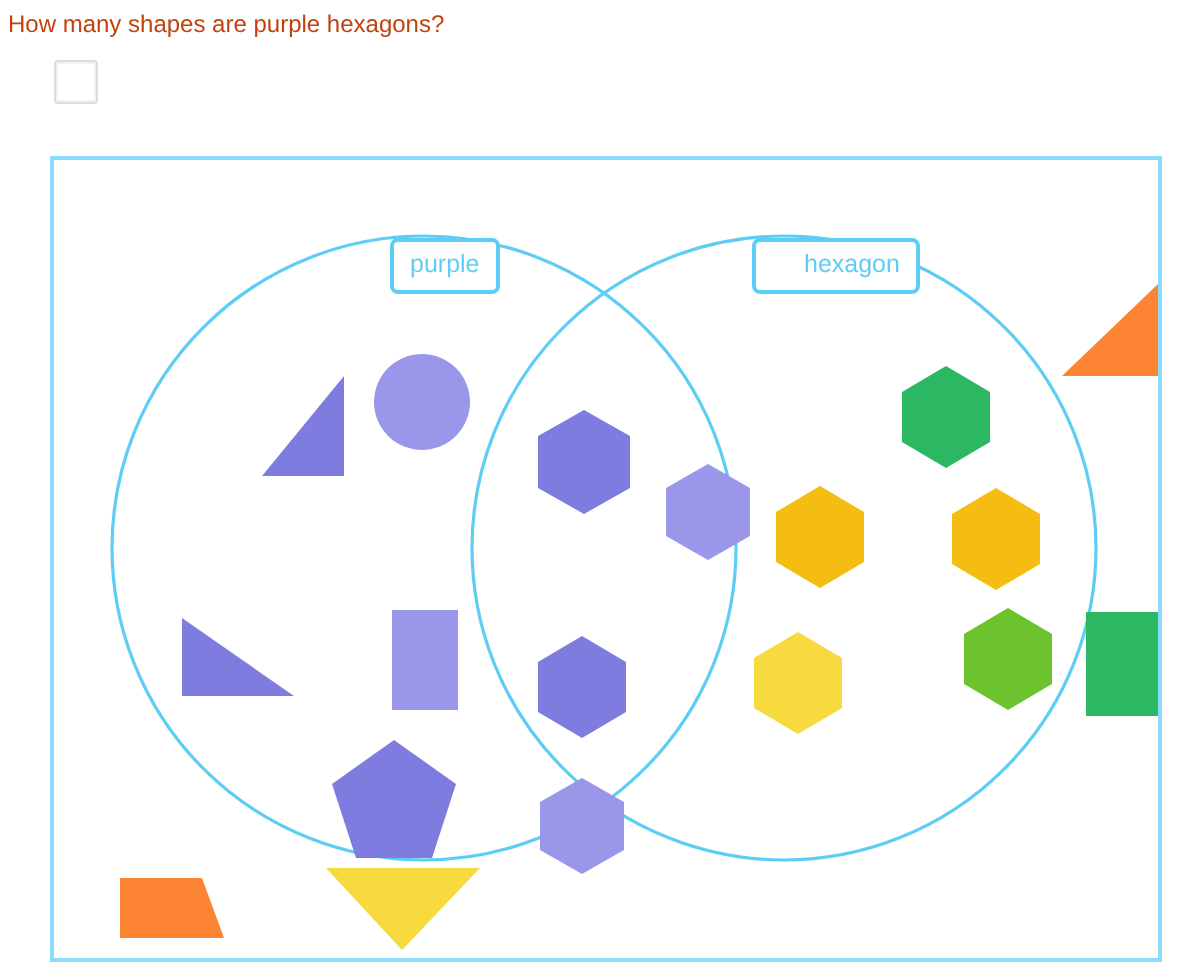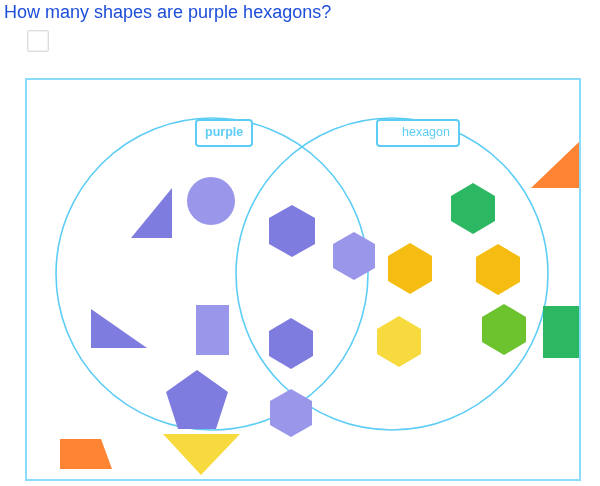--- a/index.html
+++ b/index.html
@@ -11,22 +11,22 @@
     width: 600px;
     height: 486px;
     font-family: "Liberation Sans", sans-serif;
     position: relative;
     overflow: hidden;
   }
   #question-text {
     position: absolute;
     left: 4px;
     top: 3px;
-    font-size: 18px;
-    color: #1d4ed8;
+    font-size: 12px;
+    color: #c2410c;
     line-height: 18px;
     white-space: nowrap;
     text-align: right;
   }
   #answer-input {
     position: absolute;
     left: 27px;
     top: 30px;
     width: 22px;
     height: 22px;
@@ -65,21 +65,21 @@
     border-radius: 4px;
     background: #ffffff;
     color: #5ecdf5;
     font-size: 12.5px;
     line-height: 1;
     padding: 5px 8px 6px 8px;
     box-sizing: border-box;
     white-space: nowrap;
     font-family: "Liberation Sans", sans-serif;
   }
-  #label-purple { left: 193px; top: 117px; font-weight: bold; }
+  #label-purple { left: 193px; top: 117px; }
   #label-hexagon { left: 374px; top: 117px; }
 </style>
 </head>
 <body>
 
 <div id="question-text">How many shapes are purple hexagons?</div>
 
 <input id="answer-input" type="text" placeholder="" style="">
 
 <div id="venn-stage">

